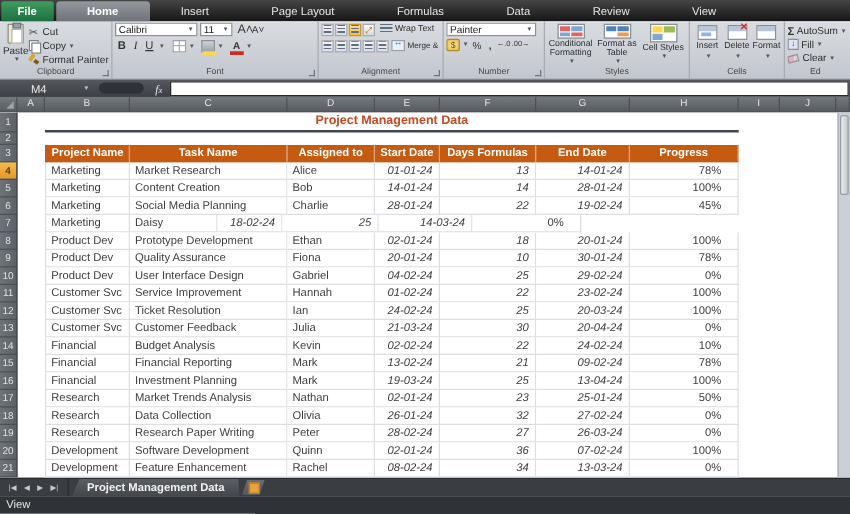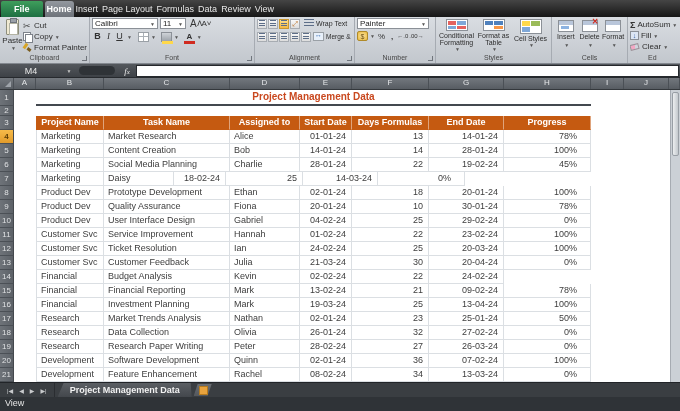--- a/index.html
+++ b/index.html
@@ -2,21 +2,21 @@
 <html style="--accent: #C55A11; --title-col: #C9481F;"><head>
 <meta charset="utf-8">
 <style>
   * { box-sizing: border-box; }
   html,body { margin:0; padding:0; }
   body { width:680px; height:411px; overflow:hidden; font-family:"Liberation Sans",sans-serif; background:#BFC4CA; }
   .app { position:relative; width:680px; height:411px; background:#BFC4CA; }
 
   
   .tabstrip { height:17px; background:linear-gradient(#454545,#161616); display:flex; align-items:flex-end; padding-left:1px; }
-  .rtab { color:#e6e6e6; font-size:9px; padding:3px 2px 3px; cursor:default; white-space:nowrap; }
+  .rtab { color:#e6e6e6; font-size:9px; padding:3px 25px 3px; cursor:default; white-space:nowrap; }
   .rtab.file { background:linear-gradient(#3f9e5c,#1d6f42); color:#fff; font-weight:bold; border-radius:2px 2px 0 0; padding:3px 13px; margin-right:2px; }
   .rtab.active { background:linear-gradient(#93989f,#6e737a); font-weight:bold; border-radius:3px 3px 0 0; color:#fff; }
 
   
   .ribbon { height:47px; background:linear-gradient(#d9dde2,#c2c7cd); border-bottom:1px solid #83888f; display:flex; }
   .rgroup { position:relative; display:flex; flex-direction:column; border-right:1px solid #a6abb2; padding:1px 2px 0; }
   .rg-body { flex:1; display:flex; overflow:hidden; }
   .rg-label { height:10px; font-size:7px; color:#474747; text-align:center; line-height:9px; overflow:hidden; white-space:nowrap; }
   .dlg { position:absolute; right:2px; bottom:2px; width:5px; height:5px; border:1px solid #70757c; border-top:none; border-left:none; }
   .col { display:flex; flex-direction:column; }
@@ -89,21 +89,21 @@
   .rowh { position:absolute; left:0; top:0; width:14px; height:292px; background:linear-gradient(to right,#6e7379,#5b6066); }
   .rh { color:#e0e2e4; font-size:8px; text-align:center; border-bottom:1px solid #4b5056; border-right:1px solid #44484d; }
   .rh.sel { background:linear-gradient(#f6bb49,#e29b2b); color:#5c3d05; font-weight:bold; }
   .sheet-title { position:absolute; left:36px; top:0; width:555px; height:16px; line-height:14px; text-align:center; font-size:10px; font-weight:bold; color:var(--title-col,#c9481f); border-bottom:2px solid #43484f; }
   .xtable { position:absolute; left:36px; top:26px; width:555px; font-size:9px; color:#3d3d3d; }
   .trow { display:flex; height:14px; }
   .td { height:14px; line-height:13px; padding:0 4px; border-right:1px solid #dbdfe3; border-bottom:1px solid #dbdfe3; white-space:nowrap; overflow:hidden; background:#fff; }
   .trow .td:first-child { border-left:1px solid #dbdfe3; }
   .thead .td { background:var(--accent,#c55a11); color:#fff; font-weight:bold; text-align:center; border-right:1px solid rgba(255,255,255,.45); border-bottom:1px solid var(--accent,#c55a11); padding:0 2px; }
   .thead .td:first-child { border-left:1px solid var(--accent,#c55a11); }
-  .a-l { text-align:left; } .a-r { text-align:right; padding-right:5px; } .a-rp { text-align:right; padding-right:13px; }
+  .a-l { text-align:left; } .a-r { text-align:right; padding-right:5px;font-style:italic; } .a-rp { text-align:right; padding-right:13px; }
   .vscroll { position:absolute; right:0; top:0; width:10px; height:292px; background:#cbd0d6; border-left:1px solid #a6abb2; }
   .vthumb { margin:2px 1px; height:64px; background:linear-gradient(to right,#eceef0,#c3c8cd); border:1px solid #989ea5; border-radius:2px; }
 
   
   .tabbar { height:15px; background:#3a3e42; display:flex; align-items:center; border-top:1px solid #212428; }
   .navs { display:flex; align-items:center; padding:0 4px; border-right:1px solid #2a2d31; height:100%; }
   .nav { color:#c9cbcd; font-size:6px; padding:0 3px; }
   .sheettab { height:14px; background:linear-gradient(#5b5f64,#43474c); color:#f2f2f2; font-size:9px; font-weight:bold; line-height:14px; padding:0 12px; clip-path:polygon(6px 0, calc(100% - 1px) 0, 100% 100%, 0 100%); margin-left:3px; }
   .addtab { width:18px; height:12px; margin-left:2px; background:linear-gradient(#6a6e73,#54585d); clip-path:polygon(4px 0, 100% 0, calc(100% - 4px) 100%, 0 100%); position:relative; }
   .addtab::after { content:""; position:absolute; left:5px; top:2px; width:7px; height:7px; background:#e8a33d; border:1px solid #b57a1e; }
@@ -492,20 +492,21 @@
           <div class="td a-r" style="flex: 0 0 75px;">20-04-24</div>
           <div class="td a-rp" style="flex: 0 0 87px;">0%</div>
         </div>
         <div class="trow">
           <div class="td a-l" style="flex: 0 0 68px;">Financial</div>
           <div class="td a-l" style="flex: 0 0 126px;">Budget Analysis</div>
           <div class="td a-l" style="flex: 0 0 70px;">Kevin</div>
           <div class="td a-r" style="flex: 0 0 52px;">02-02-24</div>
           <div class="td a-r" style="flex: 0 0 77px;">22</div>
           <div class="td a-r" style="flex: 0 0 75px;">24-02-24</div>
+          <div class="td a-rp" style="flex: 0 0 87px;">10%</div>
         </div>
         <div class="trow">
           <div class="td a-l" style="flex: 0 0 68px;">Financial</div>
           <div class="td a-l" style="flex: 0 0 126px;">Financial Reporting</div>
           <div class="td a-l" style="flex: 0 0 70px;">Mark</div>
           <div class="td a-r" style="flex: 0 0 52px;">13-02-24</div>
           <div class="td a-r" style="flex: 0 0 77px;">21</div>
           <div class="td a-r" style="flex: 0 0 75px;">09-02-24</div>
           <div class="td a-rp" style="flex: 0 0 87px;">78%</div>
         </div>

